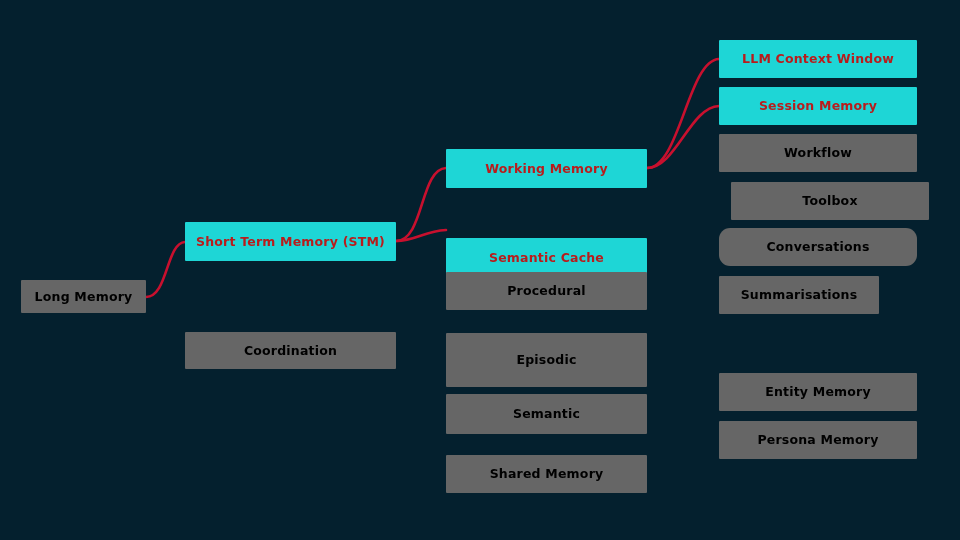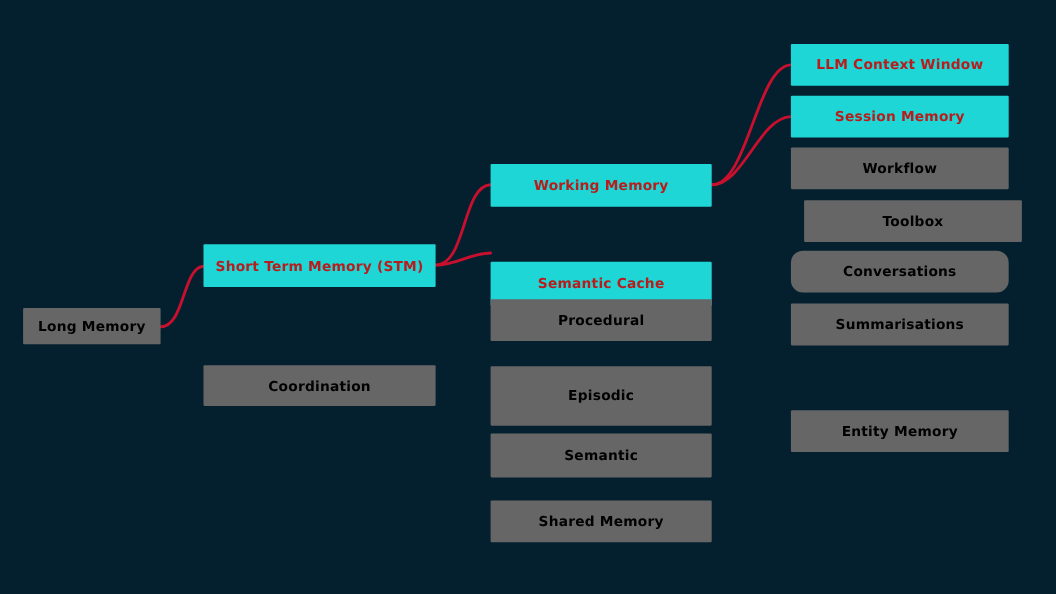--- a/index.html
+++ b/index.html
@@ -122,23 +122,26 @@
   </div>
 
   <div class="node grey" style="left:719px;top:182px;width:198px;height:38px;margin-left:12px;">
     <span class="node-label">Toolbox</span>
   </div>
 
   <div class="node grey" style="left:719px;top:228px;width:198px;height:38px;border-radius:11px;">
     <span class="node-label">Conversations</span>
   </div>
 
-  <div class="node grey" style="left:719px;top:276px;width:198px;height:38px;">
+  <div class="node grey" style="left:719px;top:276px;width:160px;height:38px;">
     <span class="node-label">Summarisations</span>
   </div>
 
 
   <div class="node grey" style="left:719px;top:373px;width:198px;height:38px;">
     <span class="node-label">Entity Memory</span>
   </div>
 
+  <div class="node grey" style="left:719px;top:421px;width:198px;height:38px;">
+    <span class="node-label">Persona Memory</span>
+  </div>
 
 </div>
 
 </body></html>

